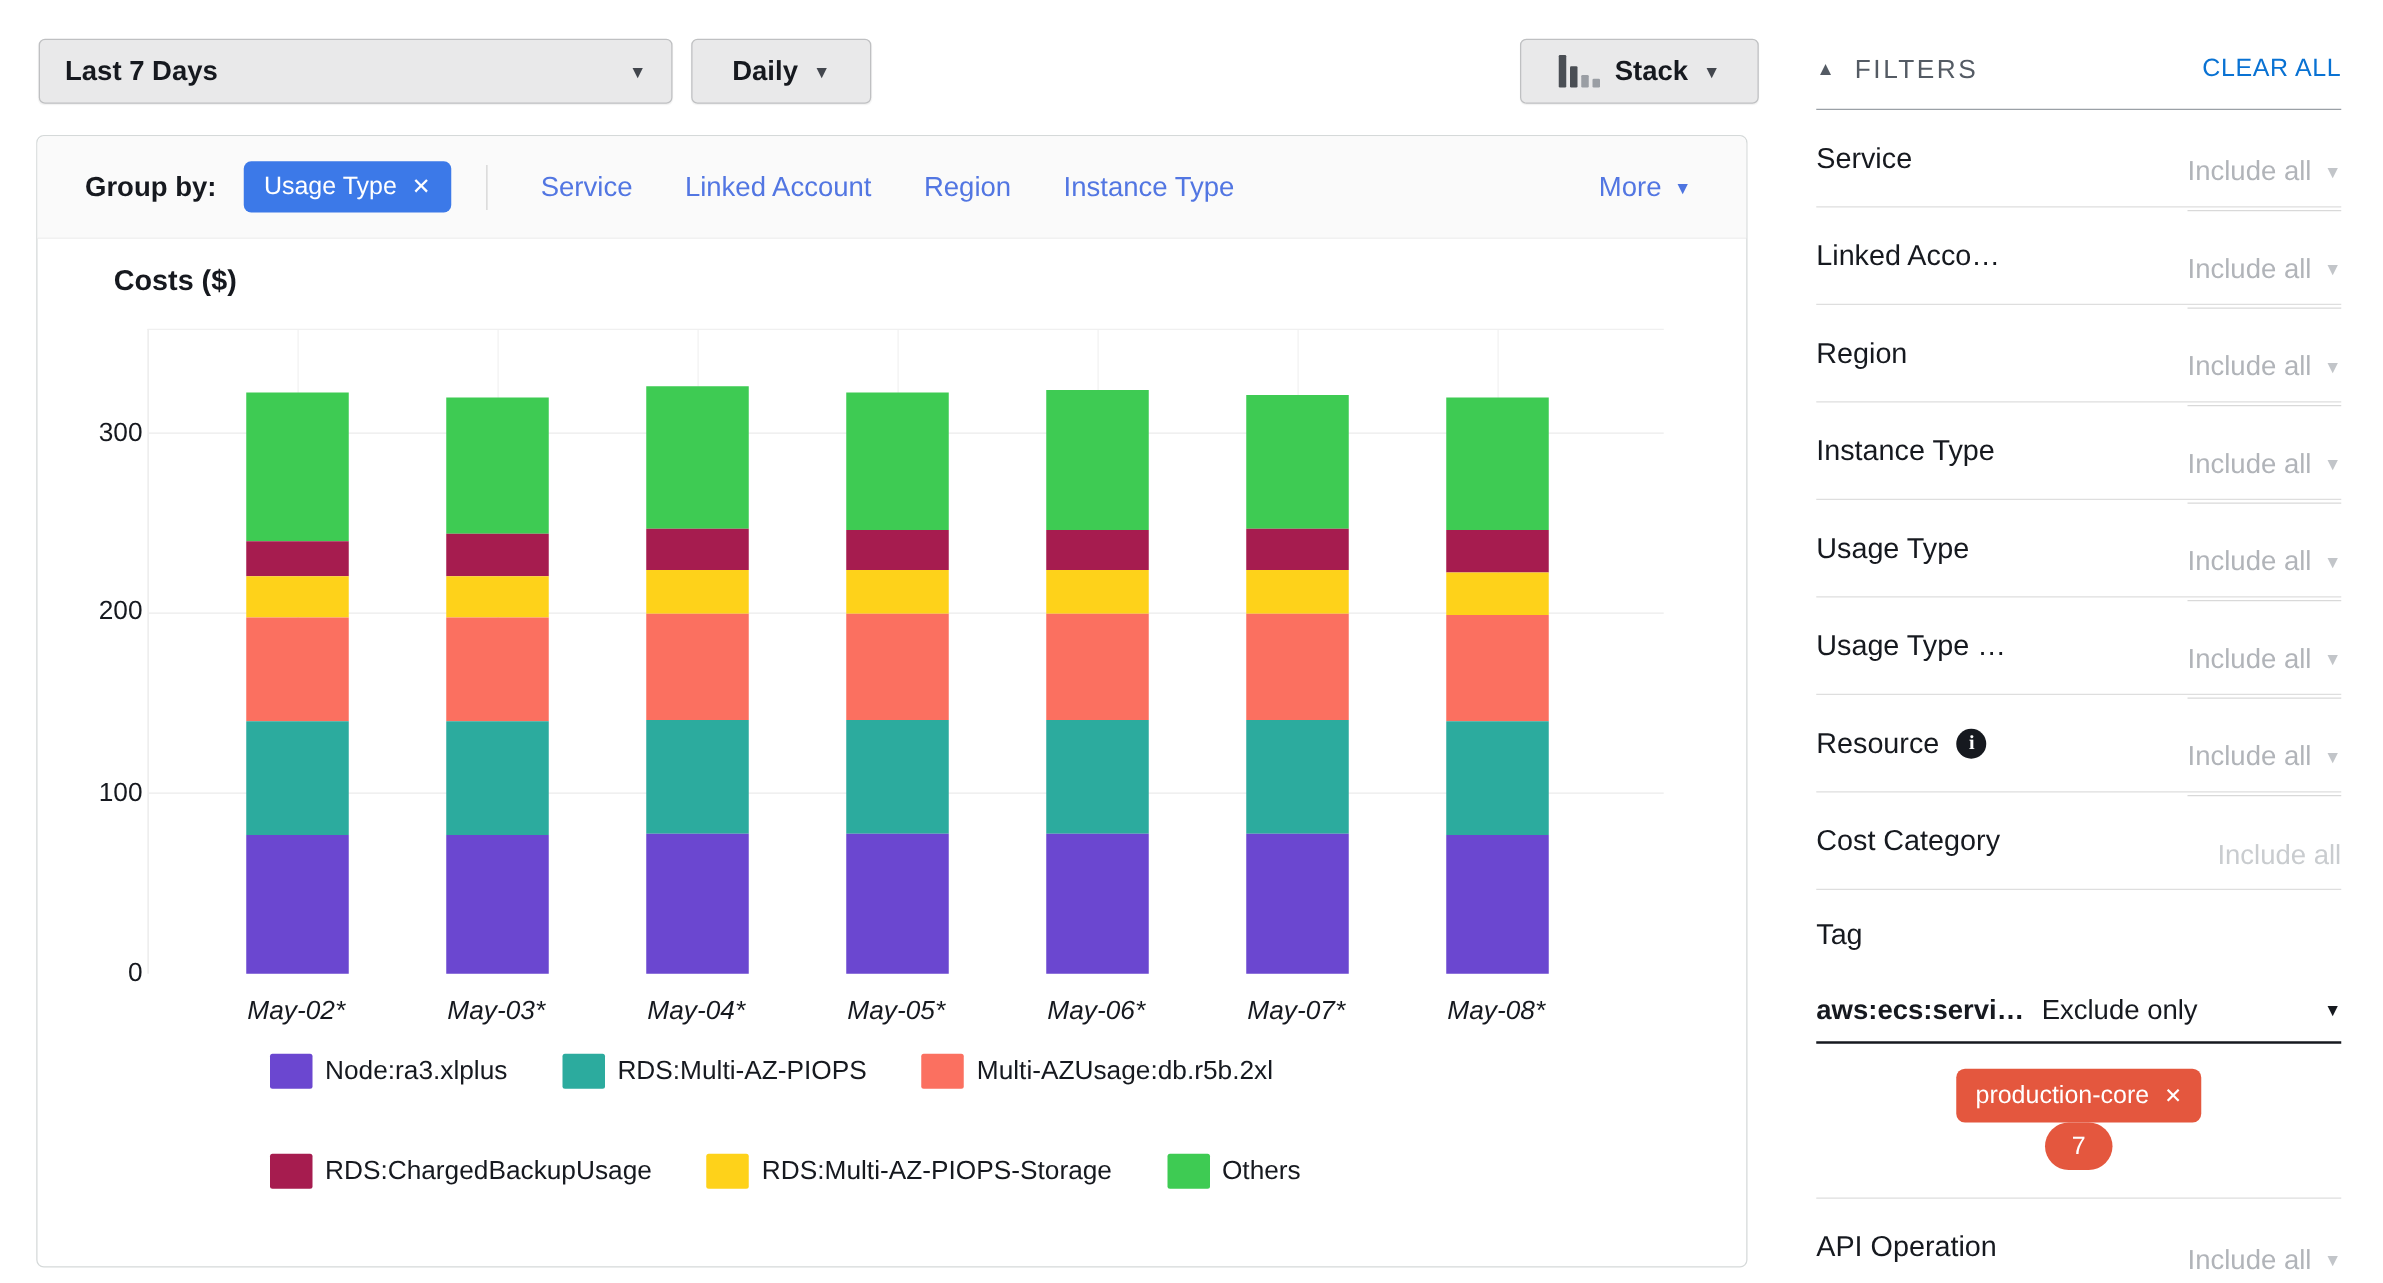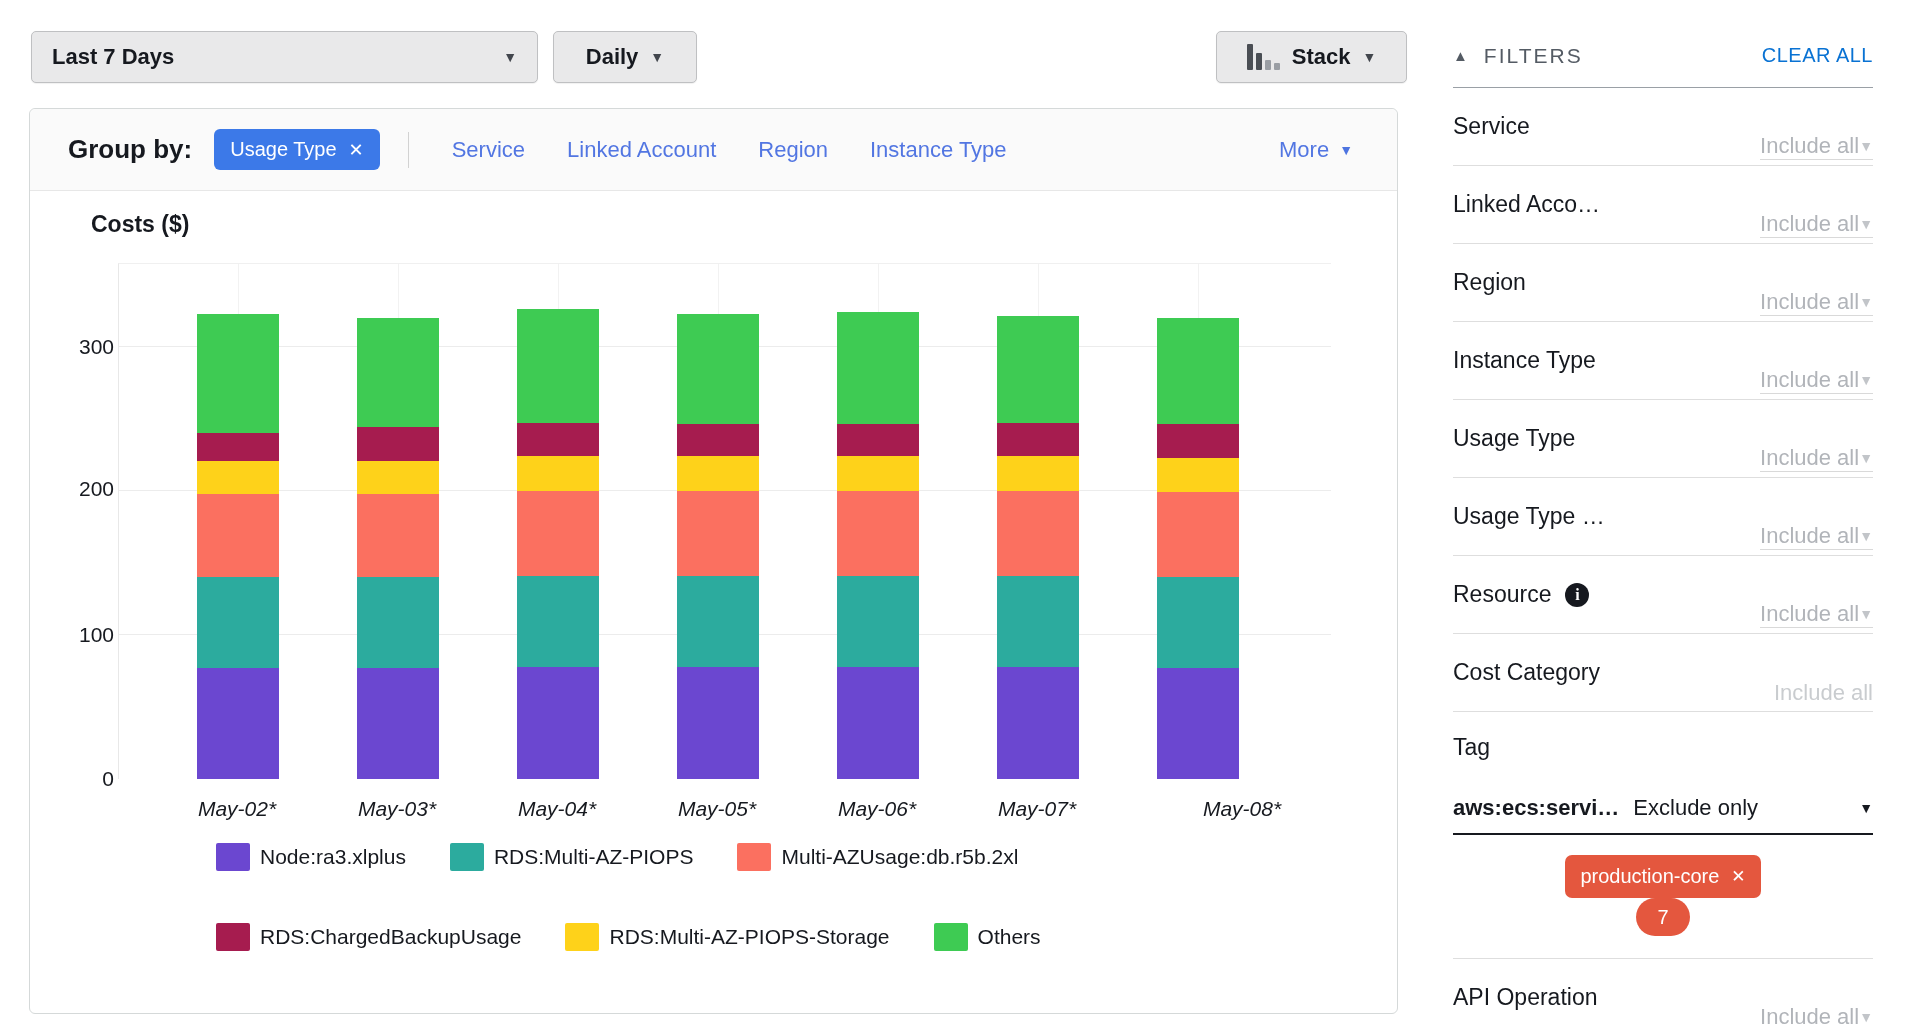--- a/index.html
+++ b/index.html
@@ -17,21 +17,21 @@
   #btn-charttype { left:1216px; top:31px; width:191px; justify-content:center; gap:12px; }
   .stack-icon { display:flex; align-items:flex-end; gap:3px; height:26px; }
   .stack-icon i { display:block; width:6px; border-radius:1px; }
 
   
   .card { position:absolute; left:29px; top:108px; width:1369px; height:906px;
     background:#ffffff; border:1px solid #d5d9d9; border-radius:6px; }
   .groupbar { position:absolute; left:0; top:0; width:100%; height:82px; background:#fafafa;
     border-bottom:1px solid #e7e7e7; border-radius:6px 6px 0 0; display:flex; align-items:center;
     padding:0 44px 0 38px; }
-  .groupbar-label { font-size:26px; font-weight:bold; margin-right:22px; }
+  .groupbar-label { font-size:22px; font-weight:bold; margin-right:22px; }
   .group-pill { background:#3c79e8; color:#fff; font-size:20px; border-radius:6px;
     padding:9px 16px; display:flex; align-items:center; gap:12px; cursor:pointer; }
   .group-pill .x { font-size:18px; font-weight:bold; }
   .vdiv { width:1px; height:36px; background:#d2d2d2; margin:0 22px 0 28px; }
   .group-link { color:#5276e2; font-size:22px; margin:0 21px; cursor:pointer; }
   .more-link { margin-left:auto; color:#5276e2; font-size:22px; display:flex; align-items:center;
     gap:10px; cursor:pointer; }
 
   
   .chart-title { position:absolute; left:61px; top:102px; font-size:23px; font-weight:bold; }
@@ -57,22 +57,22 @@
   .sb-header-left { display:flex; align-items:center; gap:16px; cursor:pointer; }
   .collapse-arrow { font-size:15px; color:#545b64; }
   .sb-title { font-size:21px; color:#545b64; letter-spacing:2px; }
   .clear-all { font-size:20px; color:#0972d3; letter-spacing:0.5px; cursor:pointer; }
   .f-row { height:78px; border-bottom:1px solid #dedede; display:flex; align-items:center;
     justify-content:space-between; }
   .f-label { font-size:23px; display:flex; align-items:center; gap:14px; }
   .info-icon { width:24px; height:24px; border-radius:50%; background:#16191f; color:#fff;
     font-size:16px; font-weight:bold; display:inline-flex; align-items:center; justify-content:center;
     font-family:"Liberation Serif","DejaVu Serif",serif; cursor:pointer; }
-  .f-value { display:flex; align-items:center; gap:0; font-size:22px; color:#b1b4b9;
-    padding-bottom:0; cursor:pointer;margin-top:40px; }
+  .f-value { display:flex; align-items:center; gap:10px; font-size:22px; color:#b1b4b9;
+    padding-bottom:18px; cursor:pointer;margin-top:40px; }
   .f-value.u { border-bottom:1px solid #d9d9d9; }
   .f-value.dim { color:#c9cccf; cursor:default; }
   .f-value .caret { color:#c2c5c9; }
   .tag-block { border-bottom:1px solid #dedede; padding-bottom:22px; }
   .tag-title { font-size:23px; padding-top:22px; }
   .tag-key-row { display:flex; align-items:center; gap:14px; margin-top:34px;
     border-bottom:2px solid #16191f; padding-bottom:12px; cursor:pointer; }
   .tag-key { font-size:22px; font-weight:bold; }
   .tag-mode { font-size:22px; }
   .tag-key-row .caret { margin-left:auto; color:#16191f; }
@@ -200,21 +200,21 @@
         <div class="seg" style="height: 106.659px; background: rgb(62, 203, 83);"></div>
       </div>
     </div>
   <div id="xlabels">
       <span style="left: 119px;">May-02*</span>
       <span style="left: 279px;">May-03*</span>
       <span style="left: 439px;">May-04*</span>
       <span style="left: 599px;">May-05*</span>
       <span style="left: 759px; text-align: center;">May-06*</span>
       <span style="left: 919px;">May-07*</span>
-      <span style="left: 1124px;">May-08*</span>
+      <span style="left: 1079px;">May-08*</span>
     </div>
   <div class="legend-row" id="legend-row-1" style="top:734px;">
       <span class="legend-item">
         <span class="sw" style="background: rgb(107, 71, 208);"></span>
         <span class="lb">Node:ra3.xlplus</span>
       </span>
       <span class="legend-item">
         <span class="sw" style="background: rgb(44, 171, 158);"></span>
         <span class="lb">RDS:Multi-AZ-PIOPS</span>
       </span>

